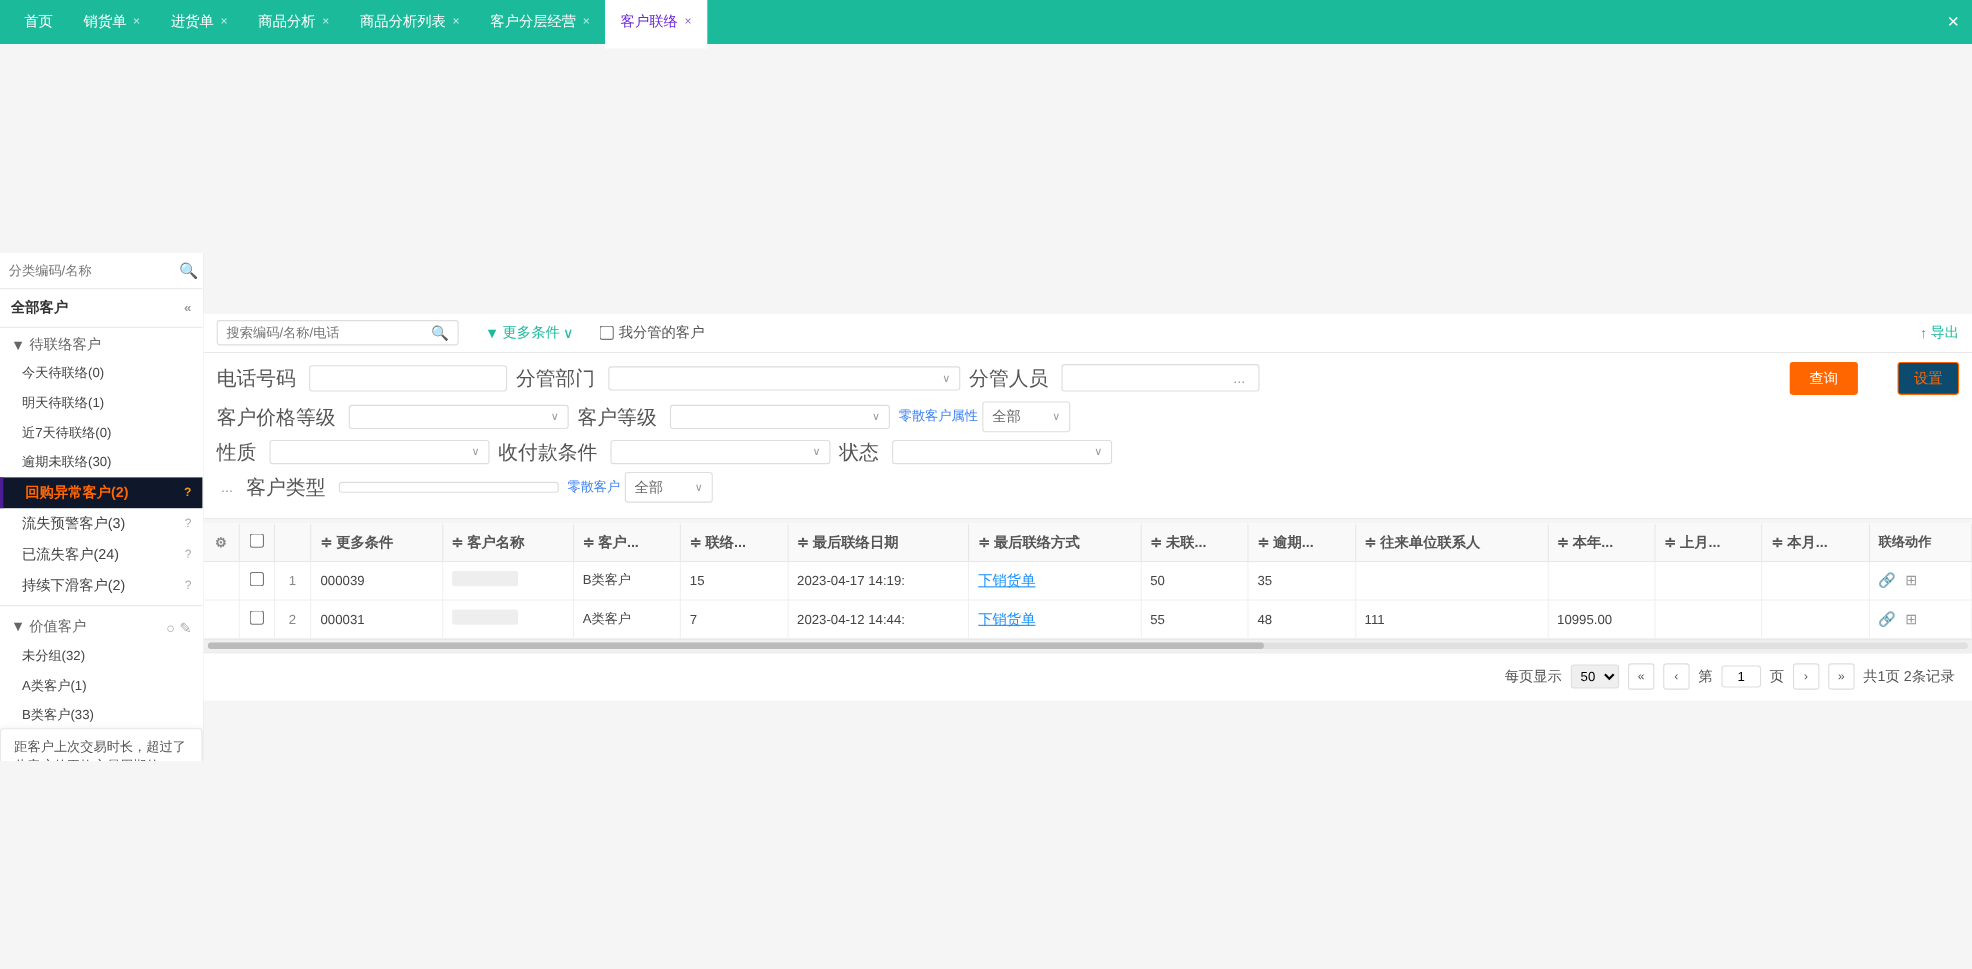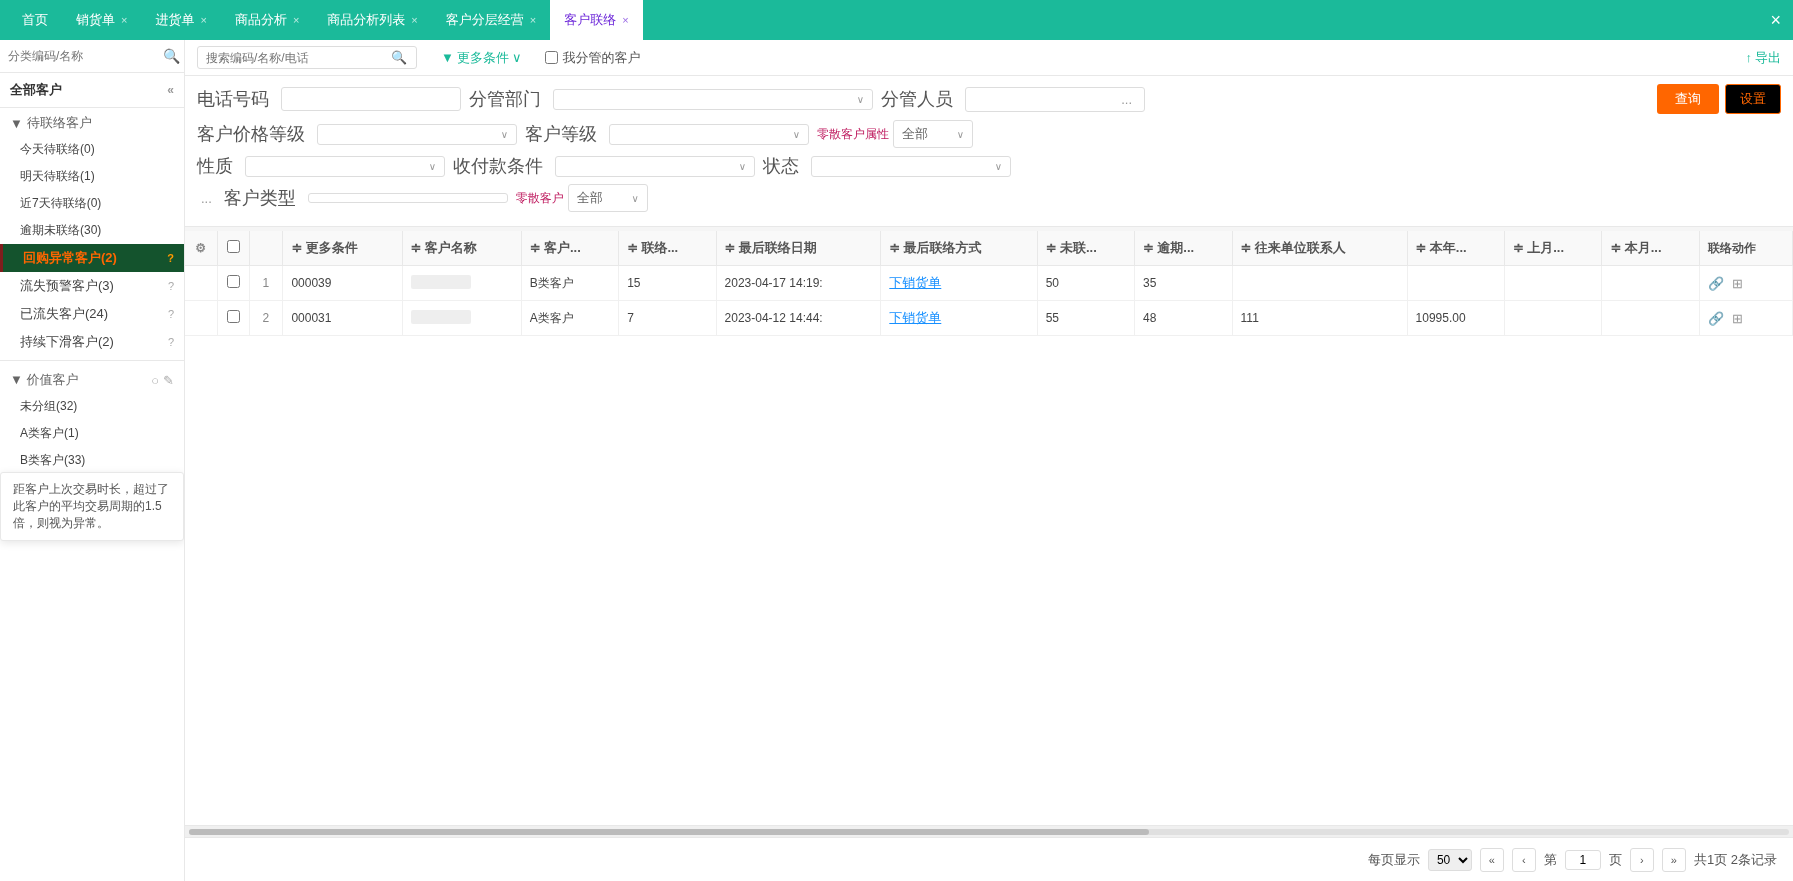--- a/index.html
+++ b/index.html
@@ -28,20 +28,21 @@
     .top-nav .nav-tab .close-x { margin-left: 6px; font-size: 11px; opacity: 0.7; }
     .top-nav .nav-close-btn {
       position: absolute; right: 12px; top: 50%; transform: translateY(-50%);
       color: #fff; cursor: pointer; font-size: 18px;
     }
 
     
     .main-layout {
       display: flex;
       height: 841px;
+      align-items: center;
     }
 
     
     .sidebar {
       width: 185px;
       background: #fff;
       border-right: 1px solid #e8e8e8;
       display: flex;
       flex-direction: column;
       overflow-y: auto;
@@ -69,21 +70,21 @@
       padding: 6px 10px 4px 10px;
       font-size: 12px; color: #666;
     }
     .sidebar-section-title .triangle { margin-right: 4px; }
     .sidebar-item {
       padding: 5px 10px 5px 20px;
       font-size: 12px; color: #444;
       cursor: pointer;
       white-space: nowrap;
     }
-    .sidebar-item.active-orange { background: #14532d; color: #ff6600; font-weight: bold; border-left: 3px solid #7f1d1d; }
+    .sidebar-item.active-orange { background: #0f172a; color: #ff6600; font-weight: bold; border-left: 3px solid #4c1d95; }
     .sidebar-divider { border: none; border-top: 1px solid #e8e8e8; margin: 4px 0; }
     .sidebar-group-title {
       padding: 6px 10px 4px 10px;
       font-size: 12px; color: #666;
       display: flex; align-items: center; justify-content: space-between;
     }
     .sidebar-group-title .icons { display: flex; gap: 4px; }
 
     
     .content-area {
@@ -146,33 +147,33 @@
       justify-content: space-between;
     }
     .filter-field.wide { min-width: 320px; }
     .filter-field .arrow { color: #999; font-size: 10px; }
     .filter-label { font-size: 18px; color: #555; white-space: nowrap; margin-right: 4px; }
     .filter-input {
       border: 1px solid #ddd; border-radius: 3px;
       padding: 4px 8px; font-size: 12px; color: #666;
       min-width: 160px; outline: none;
     }
-    .filter-btn-group { display: flex; gap: 6px; margin-left: auto; }
+    .filter-btn-group { display: flex; gap: 24px; margin-left: auto; }
     .btn-query {
       background: #ff6600; color: #fff; border: none; border-radius: 3px;
       padding: 5px 18px; cursor: pointer; font-size: 13px;
     }
     .btn-setting {
-      background: #000000; color: #ff6600; border: 1px solid #ff6600; border-radius: 3px;
-      padding: 5px 14px; cursor: pointer; font-size: 13px;
+      background: #0c4a6e; color: #ff6600; border: 1px solid #ff6600; border-radius: 3px;
+      padding: 5px 14px; cursor: pointer; font-size: 13px; margin-left: 12px;
     }
     .filter-select-inline {
       display: flex; align-items: center; gap: 4px;
     }
-    .filter-select-inline .label { font-size: 12px; color: #be185d; white-space: nowrap; }
+    .filter-select-inline .label { font-size: 12px; color: #3b82f6; white-space: nowrap; }
     .filter-dots { color: #999; cursor: pointer; margin: 0 4px; }
 
     
     .table-area {
       flex: 1;
       background: #fff;
       overflow: auto;
       margin: 4px 0 0 0;
     }
     table {

